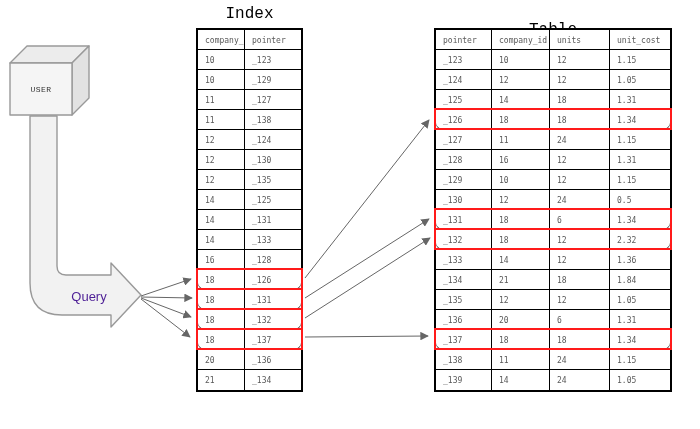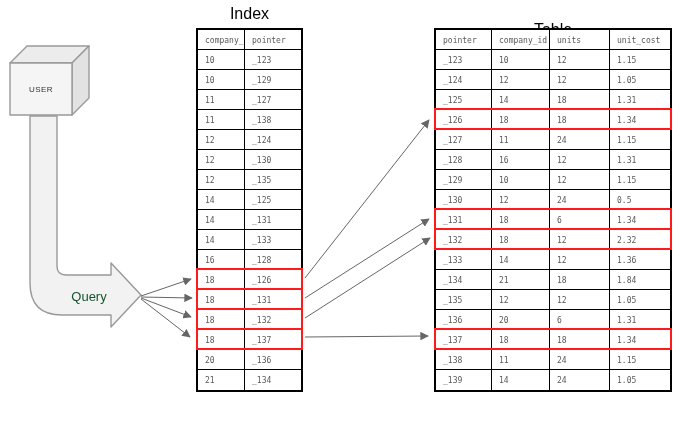--- a/index.html
+++ b/index.html
@@ -5,21 +5,21 @@
   * { margin:0; padding:0; box-sizing:border-box; }
   html,body { background:#fff; }
   #canvas {
     position:relative; width:700px; height:429px; background:#ffffff;
     font-family:"Liberation Sans", sans-serif; overflow:hidden;
   }
   #arrow-layer { position:absolute; left:0; top:0; width:700px; height:429px; }
 
   .tbl-title {
     position:absolute; top:5px; text-align:center; font-size:16px;
-    color:#000; font-family:Liberation Sans, sans-serif;
+    color:#000; font-family:Liberation Mono, monospace;
   }
   #index-title { left:196px; width:107px; }
   #table-title { left:434px; width:238px;margin-top:16px; }
 
   .dtable {
     position:absolute; top:28px; background:#ffffff;
     border:2px solid #000;
   }
   #index-table { left:196px; width:107px; }
   #main-table  { left:434px; width:238px; }
@@ -27,35 +27,35 @@
   .trow { display:grid; height:20px; border-bottom:1px solid #000; position:relative; }
   .trow:last-child { border-bottom:none; }
   #index-table .trow { grid-template-columns:47px 1fr; }
   #main-table  .trow { grid-template-columns:56px 58px 60px 1fr; }
   .tcell {
     font-family:"DejaVu Sans Mono","Liberation Mono",monospace;
     font-size:8px; color:#595959; padding:6px 0 0 7px;
     border-right:1px solid #000; overflow:hidden; white-space:nowrap;
   }
   .tcell:last-child { border-right:none; }
-  .trow.hl { z-index:2; }
+  .trow.hl { z-index:2;border-radius:7px; }
   .trow.hl::after {
     content:""; position:absolute; left:-2px; top:-2px; right:-2px; bottom:-1px;
     border:2px solid var(--hl, #ff0000); pointer-events:none;
   }
 
   #user-label {
     position:absolute; left:10px; top:63px; width:62px; height:52px;
     display:flex; align-items:center; justify-content:center;
-    font-family:Liberation Sans, sans-serif;
+    font-family:Liberation Mono, monospace;
     font-size:8px; color:#333; letter-spacing:0.5px;
   }
   #query-label {
     position:absolute; left:58px; top:289px; width:62px; text-align:center;
-    font-size:13px; color:#14532d;
+    font-size:13px; color:#4c1d95;
   }
 </style>
 </head>
 <body>
 
 <div id="canvas">
 
   <svg id="arrow-layer" viewBox="0 0 700 429" xmlns="http://www.w3.org/2000/svg">
     <defs>
       <marker id="ah" viewBox="0 0 10 10" refX="9" refY="5" markerWidth="8.5" markerHeight="8.5" orient="auto-start-reverse">

